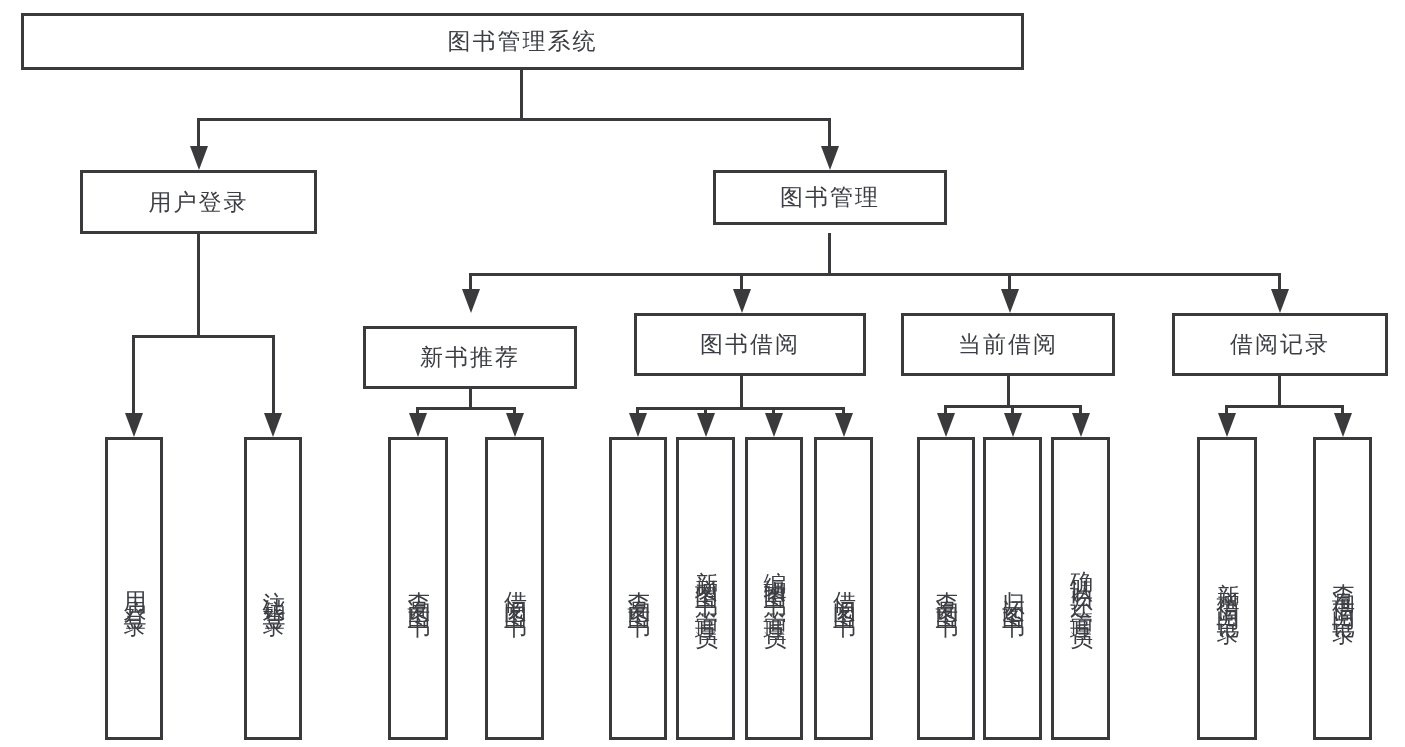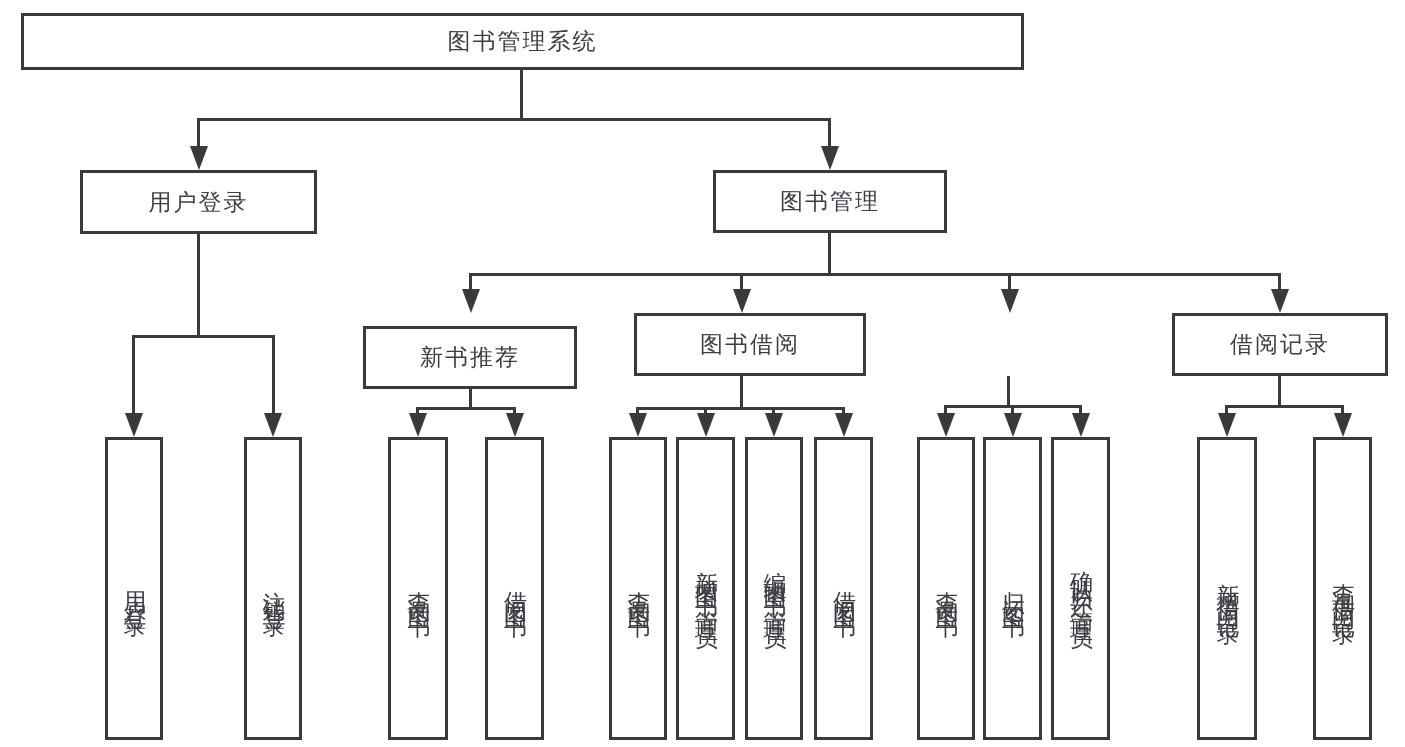--- a/index.html
+++ b/index.html
@@ -124,26 +124,27 @@
   <div class="hl" style="left:1225px;top:405px;width:119px"></div>
   <div class="vl" style="left:1225px;top:405px;height:11px"></div>
   <div class="vl" style="left:1341px;top:405px;height:11px"></div>
   <div class="ar" style="left:1218px;top:413px"></div>
   <div class="ar" style="left:1334px;top:413px"></div>
 
   <div class="hbox" style="left:21px;top:13px;width:1003px;height:57px">图书管理系统</div>
 
   <div class="hbox" style="left:80px;top:170px;width:237px;height:64px">用户登录</div>
 
-  <div class="hbox" style="left:713px;top:170px;width:234px;height:63px">图书管理</div>
+  <div class="hbox" style="left:713px;top:170px;width:234px;height:55px">图书管理</div>
 
   <div class="hbox" style="left:363px;top:326px;width:214px;height:63px">新书推荐</div>
 
   <div class="hbox" style="left:634px;top:313px;width:232px;height:63px">图书借阅</div>
 
+  <div class="hbox" style="left:901px;top:313px;width:214px;height:63px">当前借阅</div>
 
   <div class="hbox" style="left:1172px;top:313px;width:216px;height:63px">借阅记录</div>
 
   <div class="vbox" style="left:105px;width:58px">用户登录</div>
   <div class="vbox" style="left:244px;width:58px">注销登录</div>
 
   <div class="vbox" style="left:388px;width:60px">查询图书</div>
   <div class="vbox" style="left:485px;width:59px">借阅图书</div>
 
   <div class="vbox" style="left:609px;width:58px">查询图书</div>

